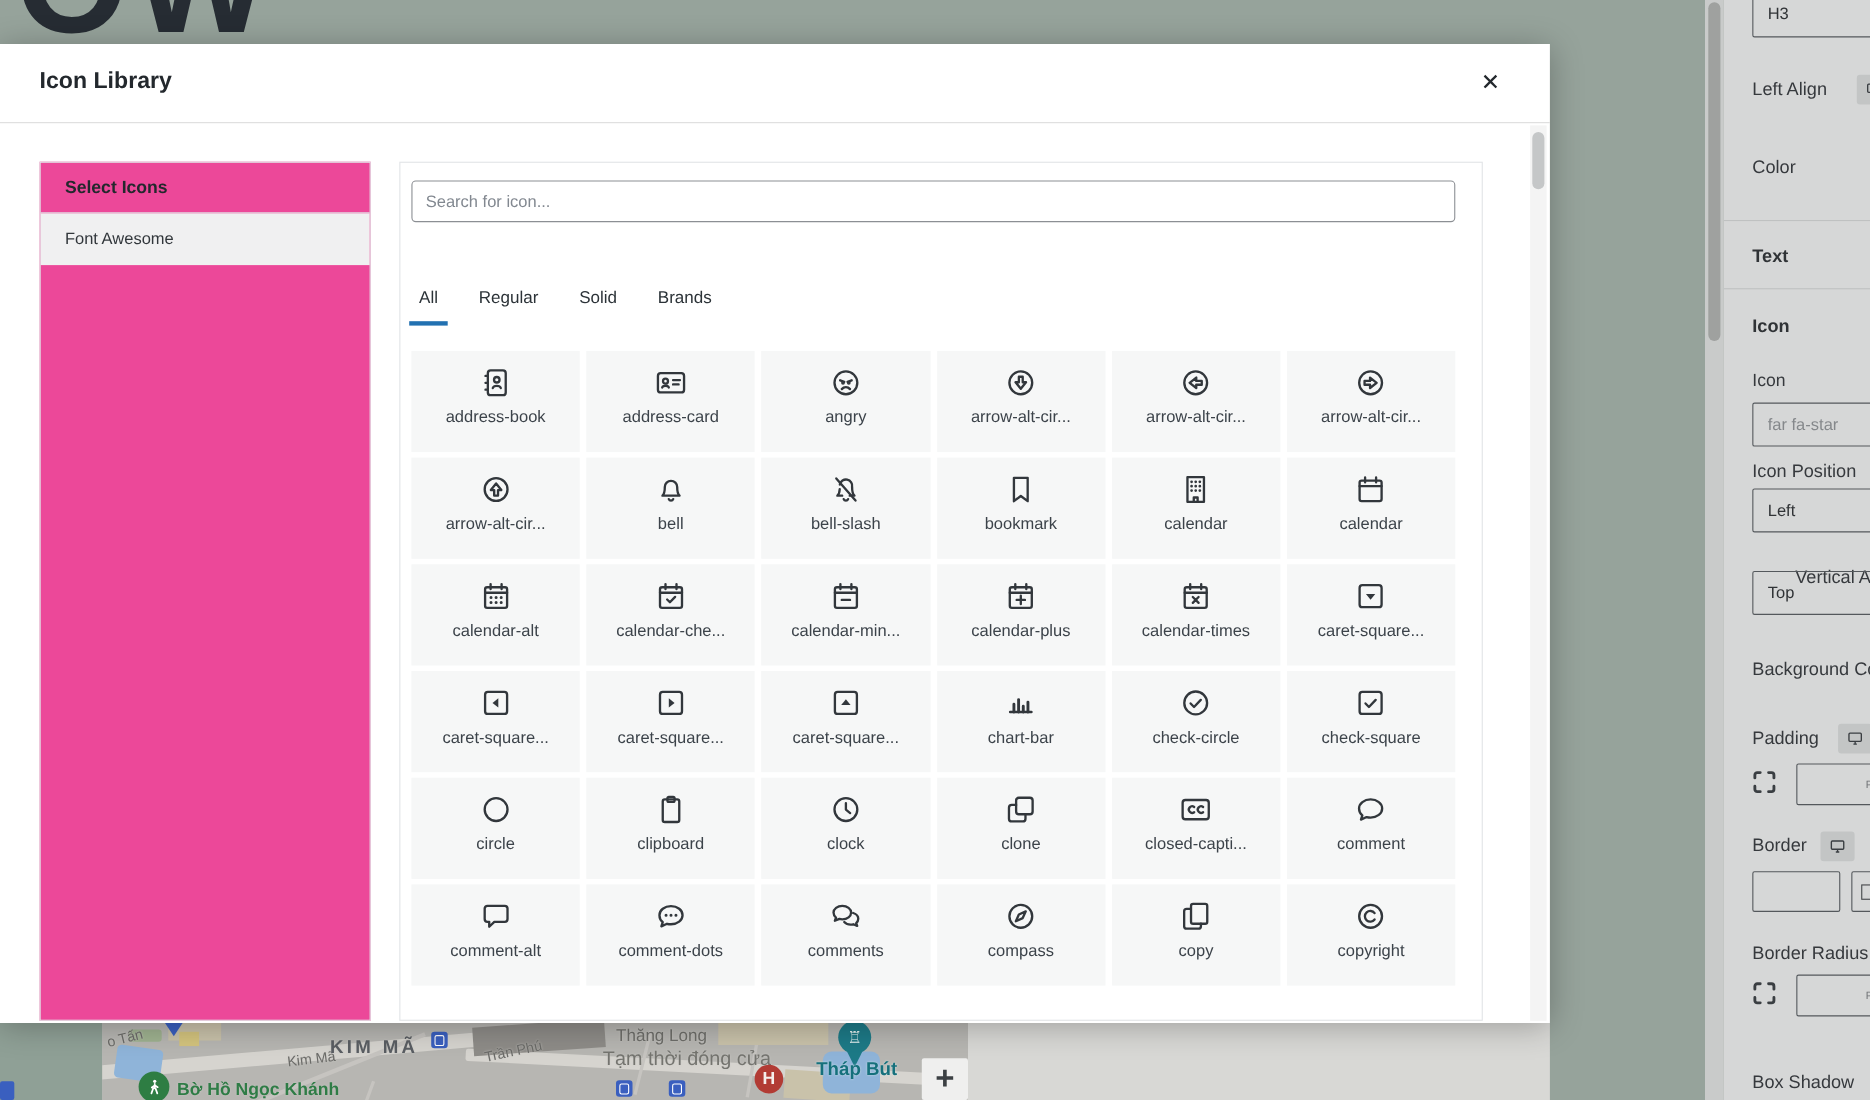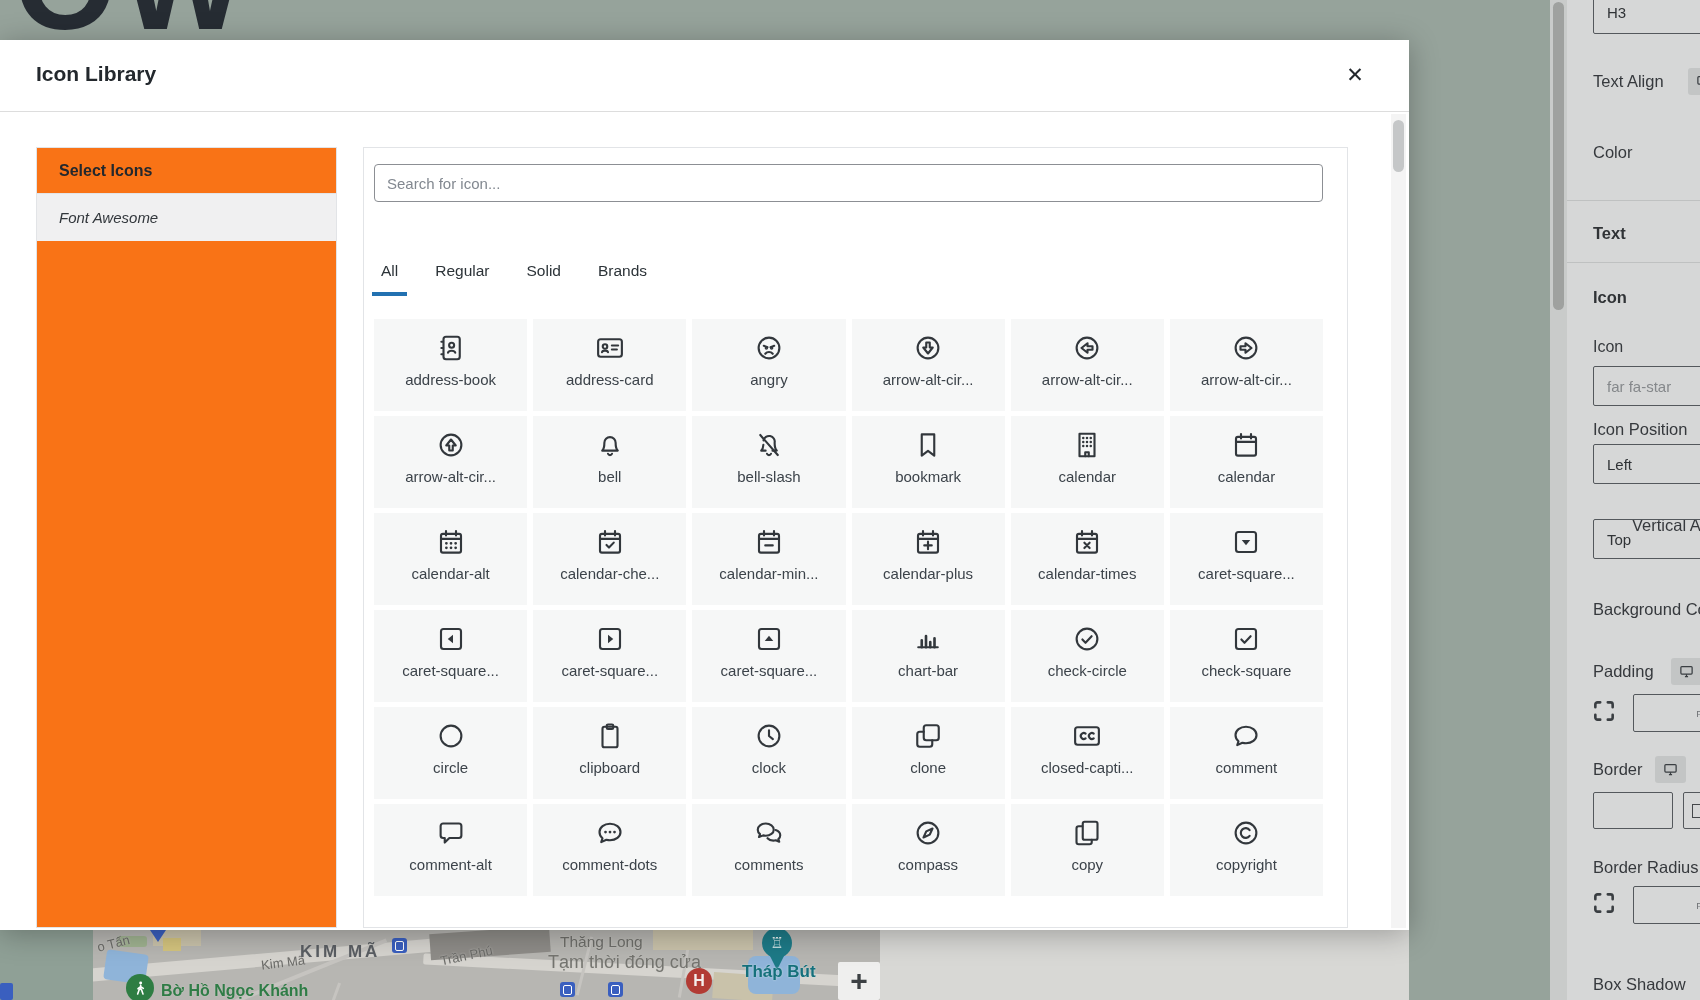--- a/index.html
+++ b/index.html
@@ -49,24 +49,24 @@
   .swatch-sliver{position:absolute;left:8px;top:11px;width:12px;height:12px;border:1.5px solid #44474a;}
 
   
   #modal{left:0;top:40px;width:1409px;height:890px;background:#fff;box-shadow:0 4px 28px rgba(0,0,0,.28);}
   #modal-header{position:absolute;left:0;top:0;width:100%;height:72px;border-bottom:1px solid #ddd;box-sizing:border-box;}
   #modal-title{position:absolute;left:36px;top:22px;font-size:21px;font-weight:bold;color:#23282d;}
   #modal-close{position:absolute;left:1340px;top:20px;width:30px;height:30px;font-size:21px;color:#23282d;display:flex;align-items:center;justify-content:center;cursor:pointer;}
   #modal-scroll{position:absolute;left:1391px;top:74px;width:15px;height:814px;background:#f4f4f4;}
   #modal-thumb{position:absolute;left:2px;top:6px;width:11px;height:52px;background:#c5c7c8;border-radius:6px;}
 
-  #left-panel{position:absolute;left:36px;top:107px;width:301px;height:781px;border:1px solid #e2e4e7;background:#f97316;box-sizing:border-box;}
+  #left-panel{position:absolute;left:36px;top:107px;width:301px;height:781px;border:1px solid #e2e4e7;background:#ec4899;box-sizing:border-box;}
   #left-panel-head{height:46px;border-bottom:1px solid #e2e4e7;display:flex;align-items:center;padding-left:22px;font-size:16px;font-weight:bold;color:#23282d;box-sizing:border-box;}
   .lib-item{height:47px;display:flex;align-items:center;padding-left:22px;font-size:15px;color:#32373c;cursor:pointer;}
-  .lib-item.sel{background:#f0f0f1;font-style:italic;}
+  .lib-item.sel{background:#f0f0f1;}
 
   #right-panel{position:absolute;left:363px;top:107px;width:985px;height:781px;border:1px solid #e2e4e7;background:#fff;box-sizing:border-box;}
   #search{position:absolute;left:10px;top:16px;width:949px;height:38px;border:1.5px solid #8c8f94;border-radius:4px;box-sizing:border-box;font-size:15px;color:#2c3338;padding:0 12px;background:#fff;font-family:"Liberation Sans",sans-serif;}
   #search::placeholder{color:#828890;}
   #tabs{position:absolute;left:8px;top:108px;display:flex;gap:19px;}
   .tab{padding:6px 9px 12px 9px;font-size:15.5px;color:#2c3338;border-bottom:4px solid transparent;cursor:pointer;}
   .tab.active{border-bottom-color:var(--accent,#2271b1);}
   #grid{position:absolute;left:10px;top:171px;width:949px;display:grid;grid-template-columns:repeat(6,1fr);gap:5px 6px;}
   .card{height:92px;background:#f6f7f7;position:relative;cursor:pointer;}
   .card .ic{position:absolute;left:0;right:0;top:14px;display:flex;justify-content:center;}
@@ -122,21 +122,21 @@
 </div>
 
 <div class="abs" id="win-scroll">
   <div id="win-thumb"></div>
 </div>
 
 <aside class="abs" id="inspector">
   <div class="ctrl-box" style="top:-10px;height:44px;width:130px;border-width:1.5px;">
       <span>H3</span>
     </div>
-  <div class="row-label" style="top:72px;">Text Align</div>
+  <div class="row-label" style="top:72px;">Left Align</div>
   <div class="mon-btn" style="left:121px;top:68px;">
     <svg width="17" height="15" viewBox="0 0 24 24" fill="none" stroke="#3a3e42" stroke-width="2">
         <rect x="3" y="4" width="18" height="12" rx="1.5"></rect>
         <path d="M9.5 20h5M12 16.5V20"></path>
       </svg>
   </div>
   <div class="row-label" style="top:143px;">Color</div>
   <div class="divider" style="top:200px;"></div>
   <div class="row-label sec-head" style="top:224px;">Text</div>
   <div class="divider" style="top:262px;"></div>

